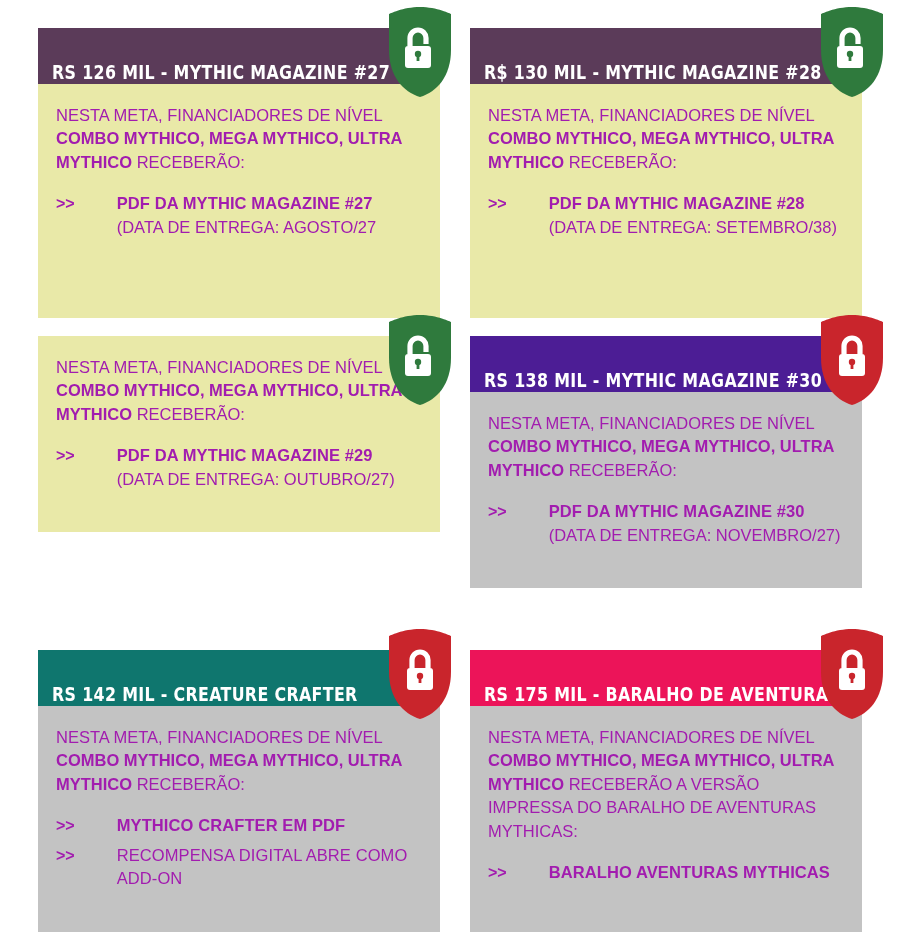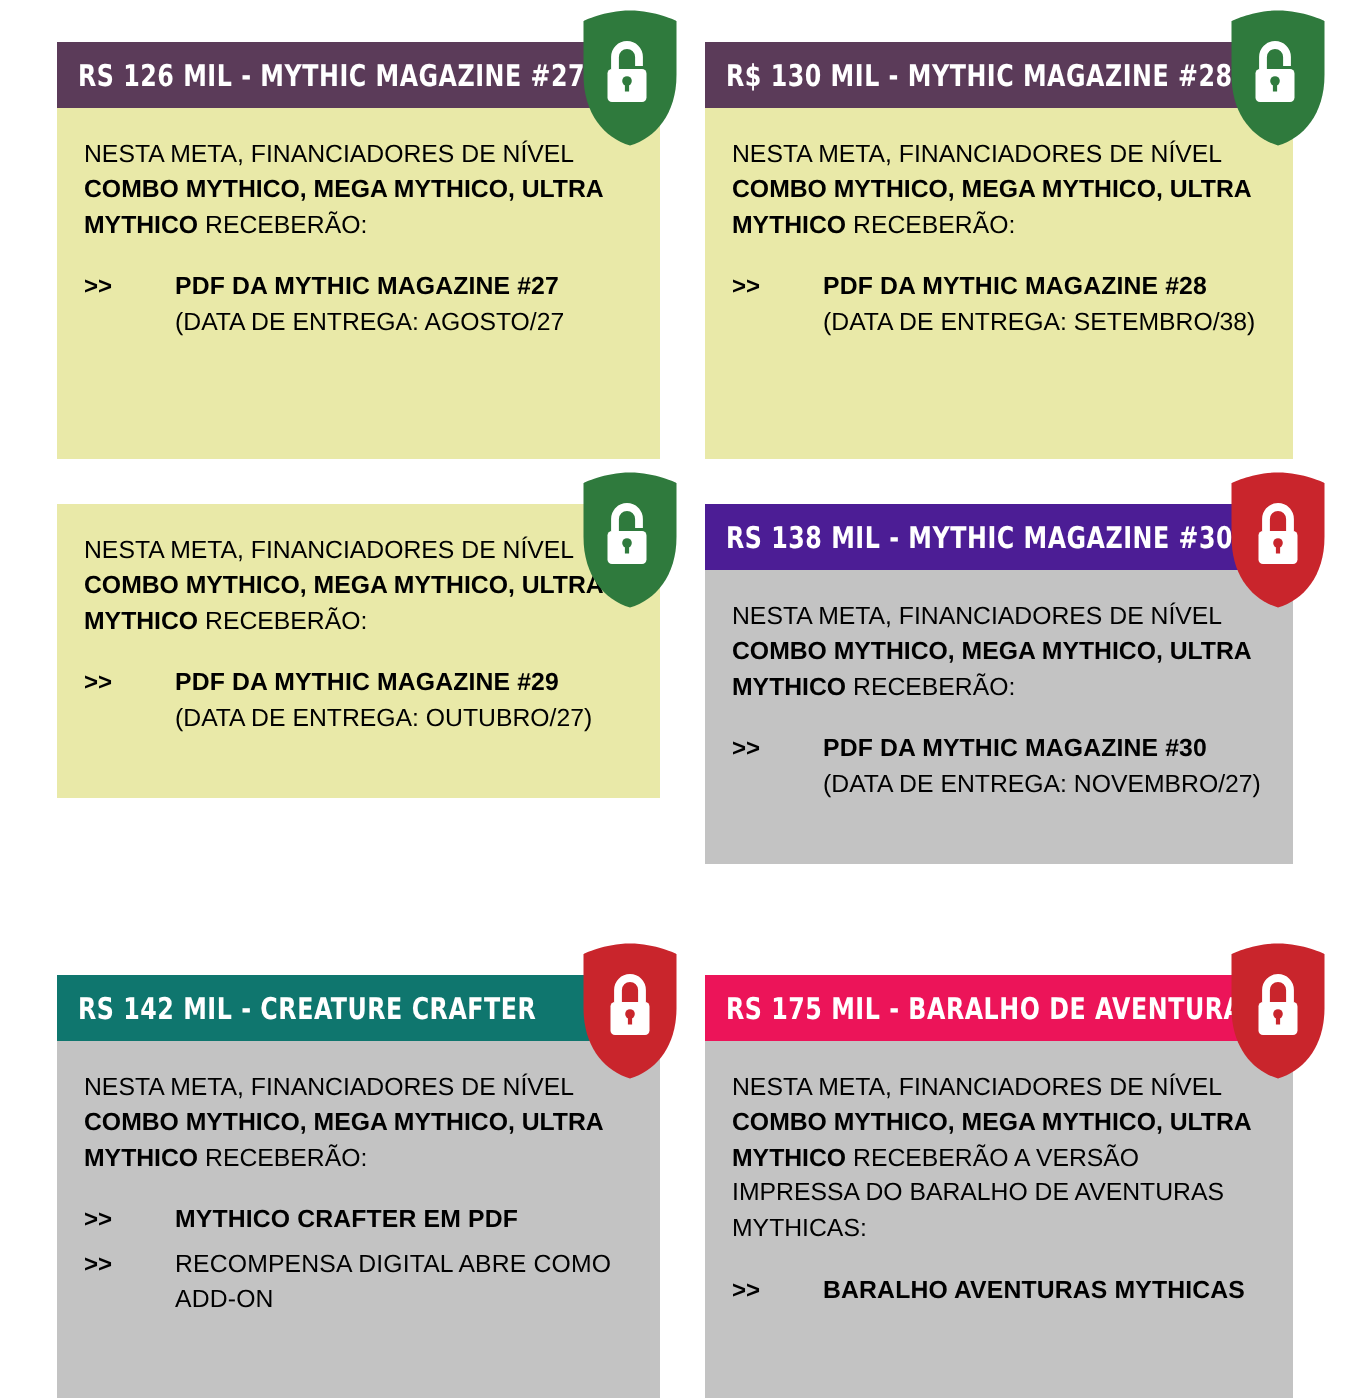--- a/index.html
+++ b/index.html
@@ -21,44 +21,44 @@
     height: 932px;
   }
 
   .card {
     position: absolute;
     box-sizing: border-box;
   }
 
   .card-header {
     position: relative;
-    height: 44px;
+    height: 56px;
     display: flex;
-    align-items: center;
-    padding: 16px 14px;
+    align-items: flex-end;
+    padding: 0 14px;
     box-sizing: border-box;
   }
 
   .card-title {
     font-family: "DejaVu Sans Condensed", "Liberation Sans Narrow", "Liberation Sans", sans-serif;
     font-weight: bold;
     font-size: 20px;
     letter-spacing: 0.4px;
     color: #ffffff;
     white-space: nowrap;
     transform: scaleX(0.88);
     transform-origin: left center;
   }
 
   .card-body {
     box-sizing: border-box;
     padding: 20px 18px 16px 18px;
     font-size: 16.5px;
     line-height: 1.42;
-    color: #000000;
+    color: #a21caf;
   }
 
   .intro {
     margin: 0 0 18px 0;
     max-width: 355px;
   }
   .intro b { font-weight: bold; }
 
   .reward {
     display: flex;

